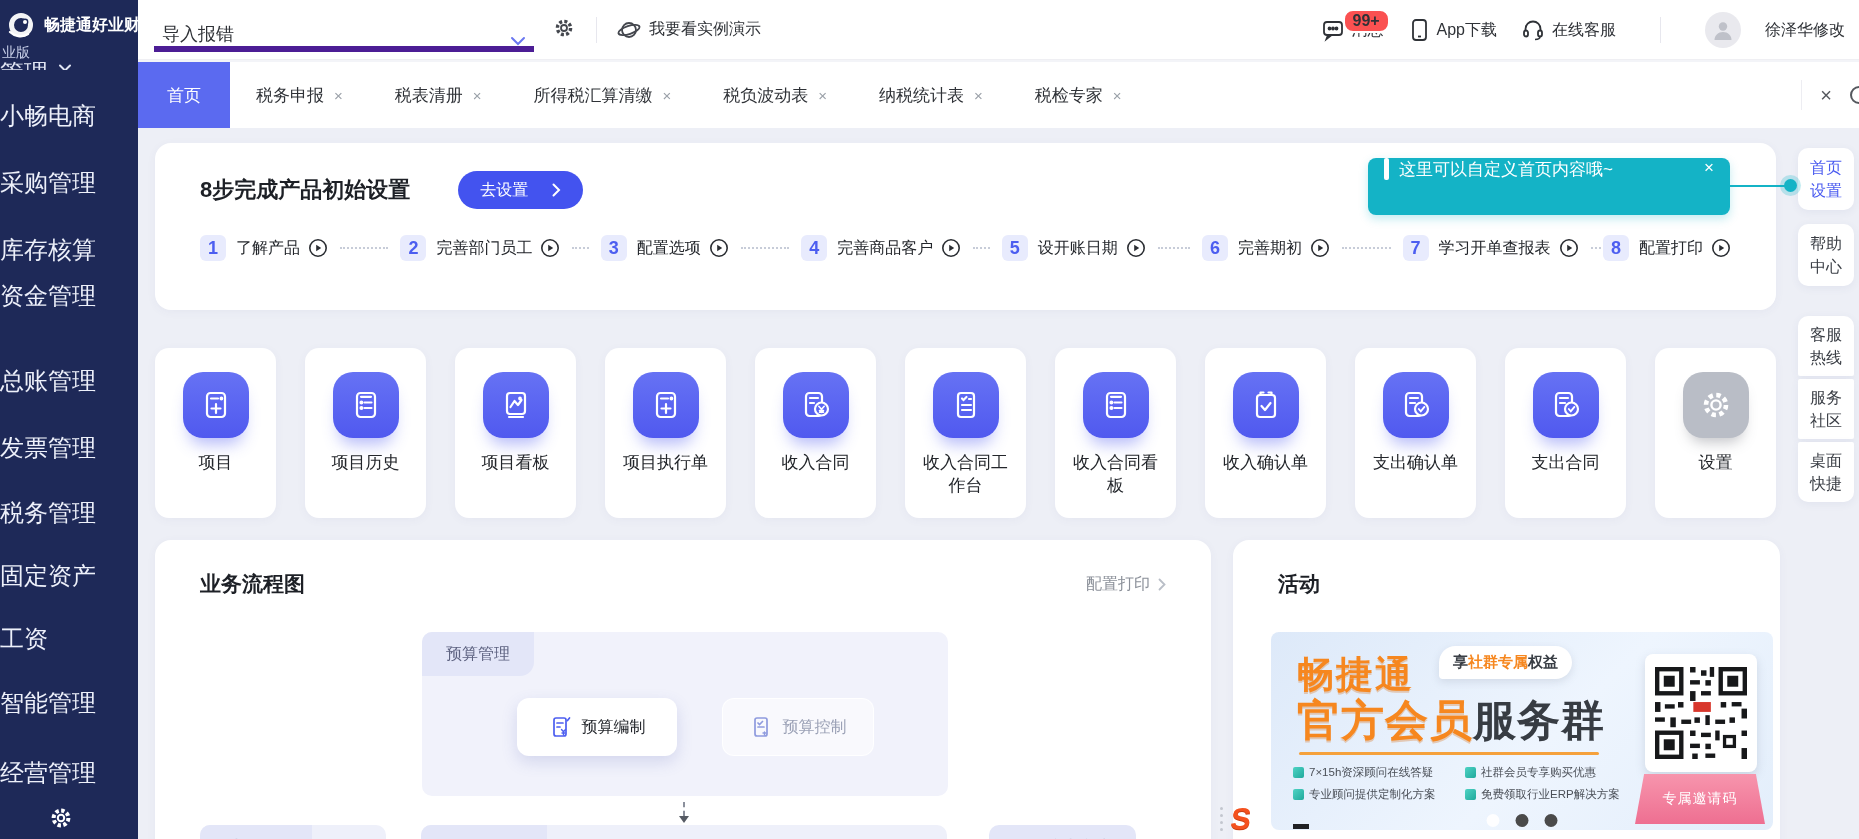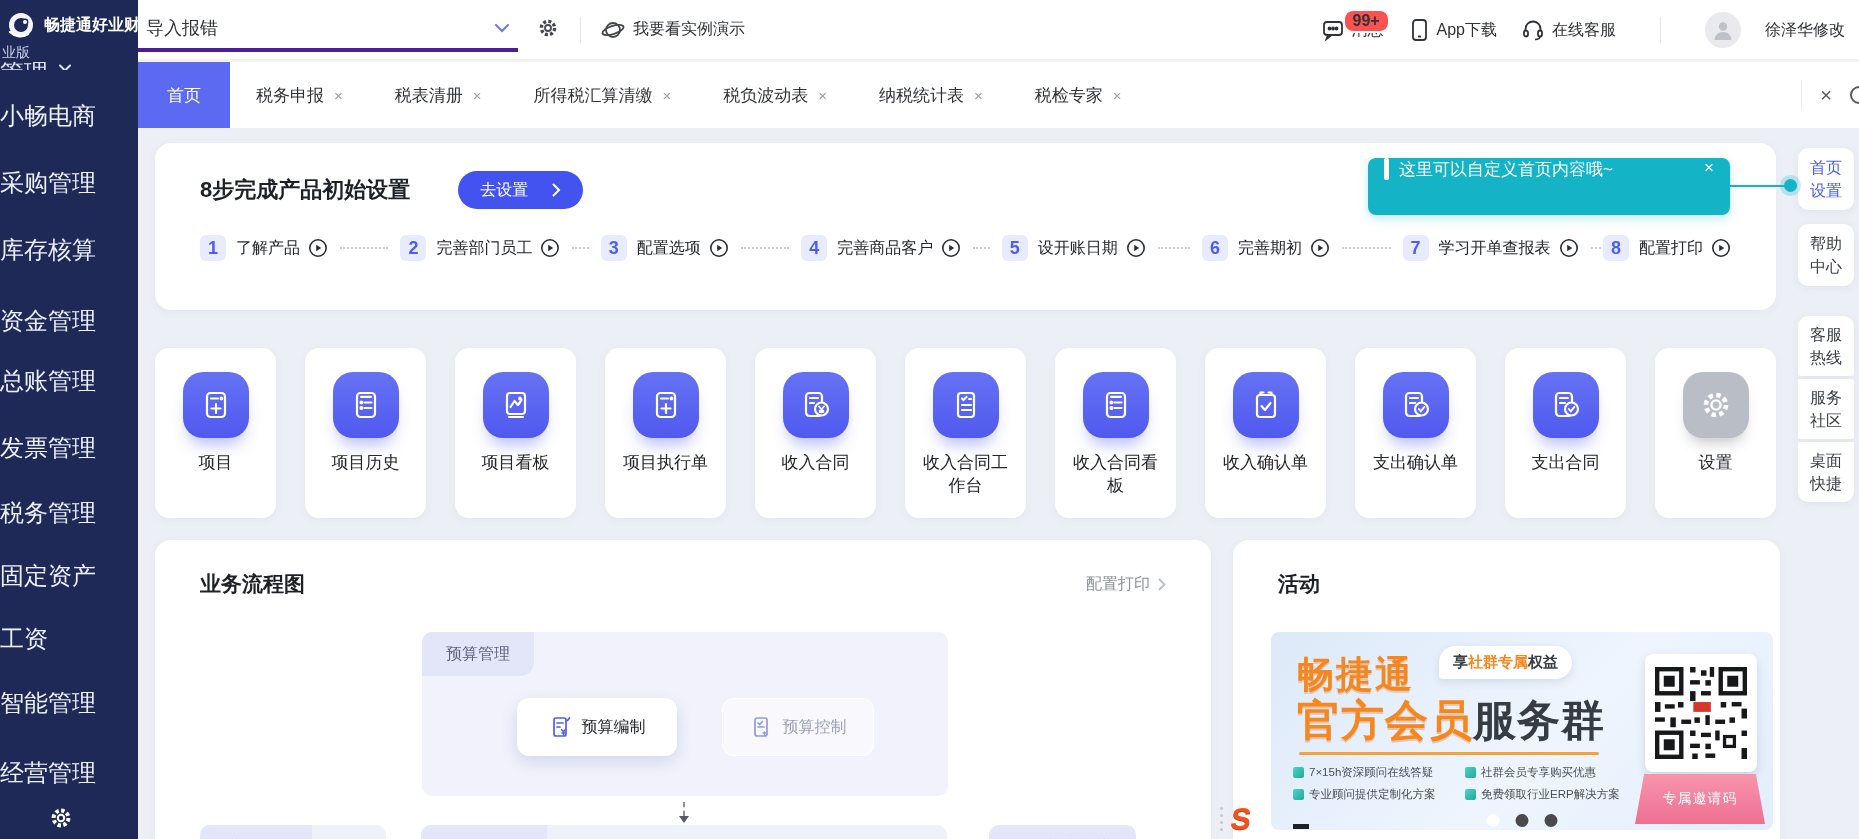--- a/index.html
+++ b/index.html
@@ -11,33 +11,33 @@
   .logo-row{display:flex;align-items:center;gap:8px;padding:10px 4px 0 6px;}
   .logo-mark{width:30px;height:30px;flex:none;}
   .logo-title{font-size:16px;font-weight:700;color:#fff;white-space:nowrap;}
   .logo-sub{font-size:14px;color:#c7cfe8;padding:4px 0 0 2px;}
   .side-clipped{position:absolute;top:57px;left:0;width:138px;height:13px;overflow:hidden;font-size:24px;color:#dfe4f2;white-space:nowrap;display:flex;align-items:flex-start;gap:10px;}
   .side-nav{position:absolute;left:0;top:0;width:138px;height:100%;}
   .side-item{position:absolute;left:0;width:138px;font-size:24px;color:#edf0fa;white-space:nowrap;cursor:pointer;letter-spacing:0px;}
   .side-item:nth-child(1){top:100px;}
   .side-item:nth-child(2){top:167px;}
   .side-item:nth-child(3){top:234px;}
-  .side-item:nth-child(4){top:305px;}
+  .side-item:nth-child(4){top:280px;}
   .side-item:nth-child(5){top:365px;}
   .side-item:nth-child(6){top:432px;}
   .side-item:nth-child(7){top:497px;}
   .side-item:nth-child(8){top:560px;}
   .side-item:nth-child(9){top:623px;}
   .side-item:nth-child(10){top:687px;}
   .side-item:nth-child(11){top:757px;}
   .side-gear{position:absolute;left:48px;top:805px;cursor:pointer;}
 
   
   .topbar{position:absolute;left:138px;top:0;width:1721px;height:60px;background:#fff;border-bottom:1px solid #efeff3;z-index:20;display:flex;align-items:center;}
-  .workspace{position:relative;width:380px;height:44px;display:flex;align-items:center;border-bottom:4px solid #4c1d95;cursor:pointer;}
+  .workspace{position:relative;margin-left:16px;width:380px;height:44px;display:flex;align-items:flex-end;border-bottom:6px solid #4c1d95;cursor:pointer;}
   .workspace-value{font-size:18px;color:#2f3237;padding-left:8px;}
   .workspace .chev{margin-left:auto;margin-right:8px;}
   .tb-gear{margin-left:18px;cursor:pointer;}
   .tb-divider{width:1px;height:26px;background:#e7e7ee;margin:0 20px;}
   .tb-demo{display:flex;align-items:center;gap:8px;cursor:pointer;}
   .tb-demo span{font-size:16px;color:#2f3237;}
   .tb-right{position:absolute;right:14px;top:0;height:60px;display:flex;align-items:center;gap:24px;}
   .tb-item{display:flex;align-items:center;gap:7px;cursor:pointer;position:relative;}
   .tb-item span{font-size:16px;color:#2f3237;}
   .badge{position:absolute;top:-9px;left:22px;background:#fa5151;color:#fff;font-size:12px;font-weight:700;padding:2px 8px;border-radius:10px;border:2px solid #fff;line-height:1;}

